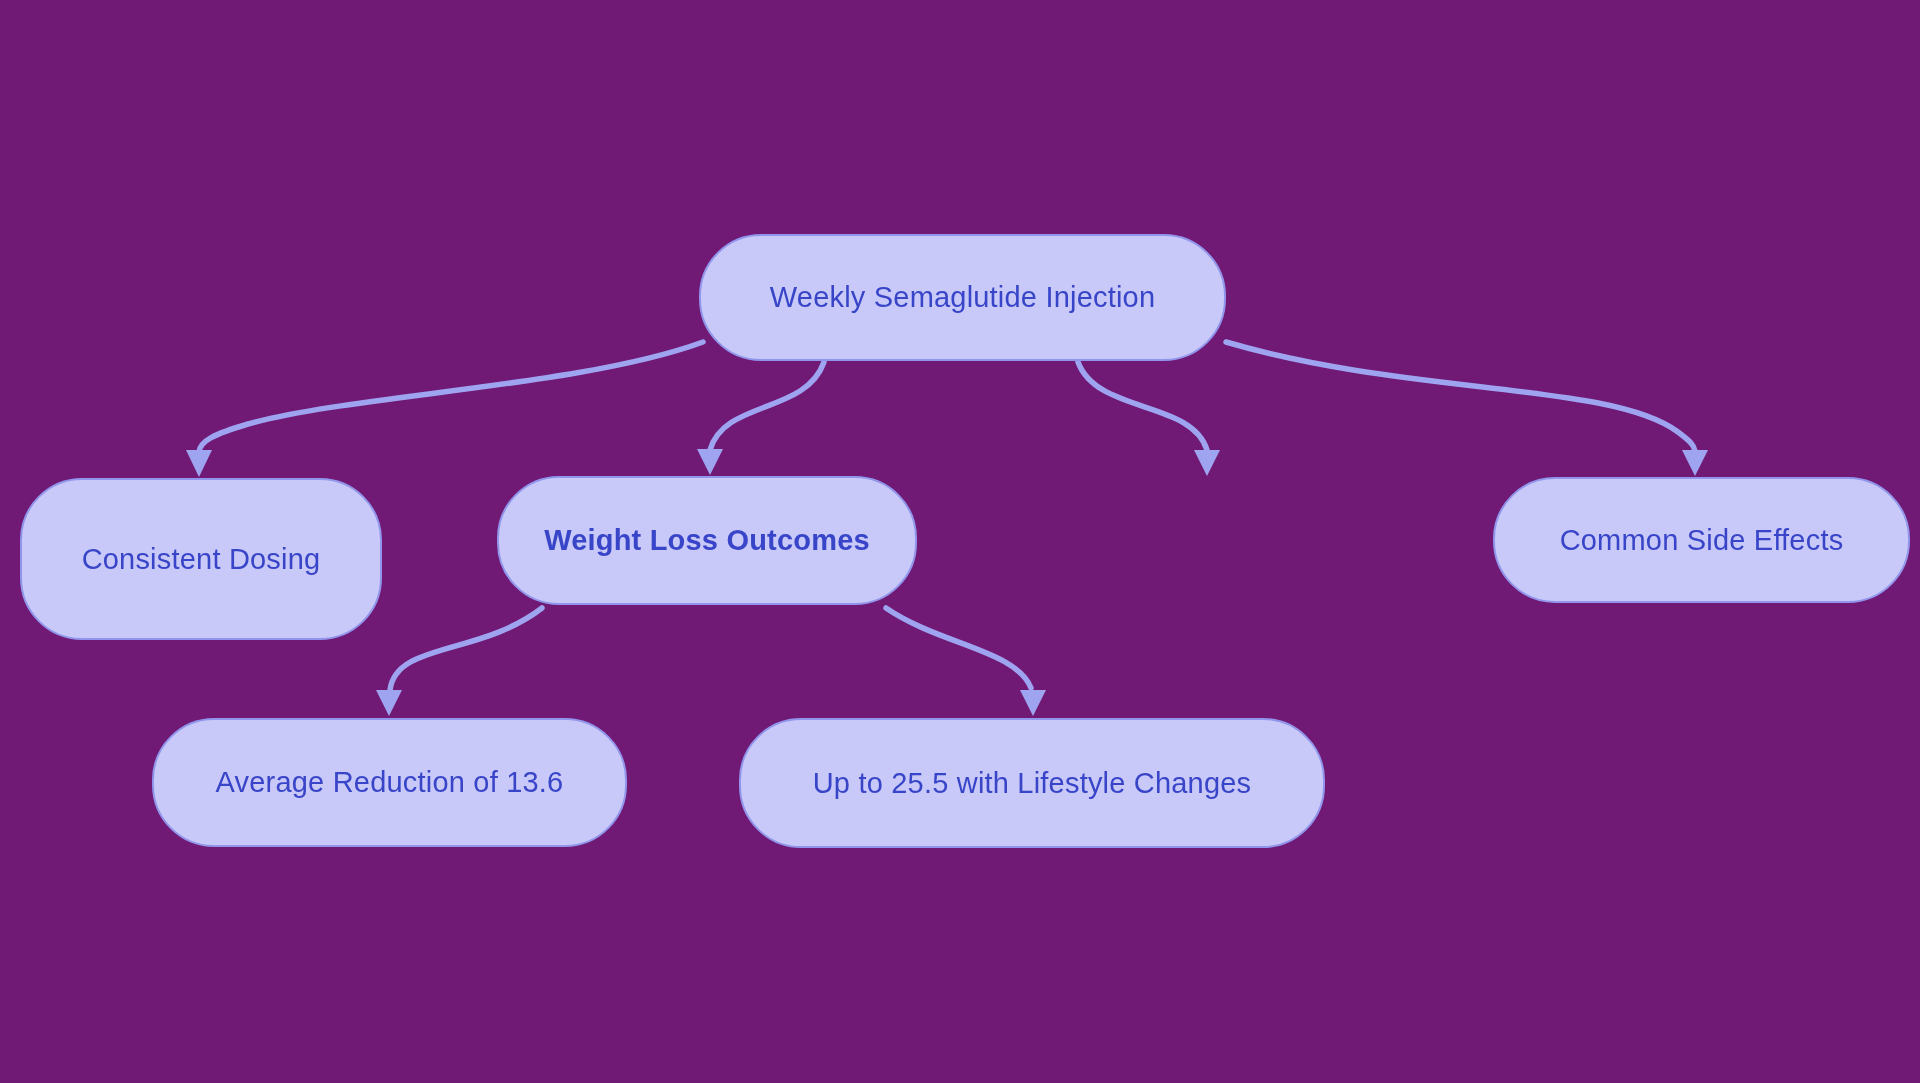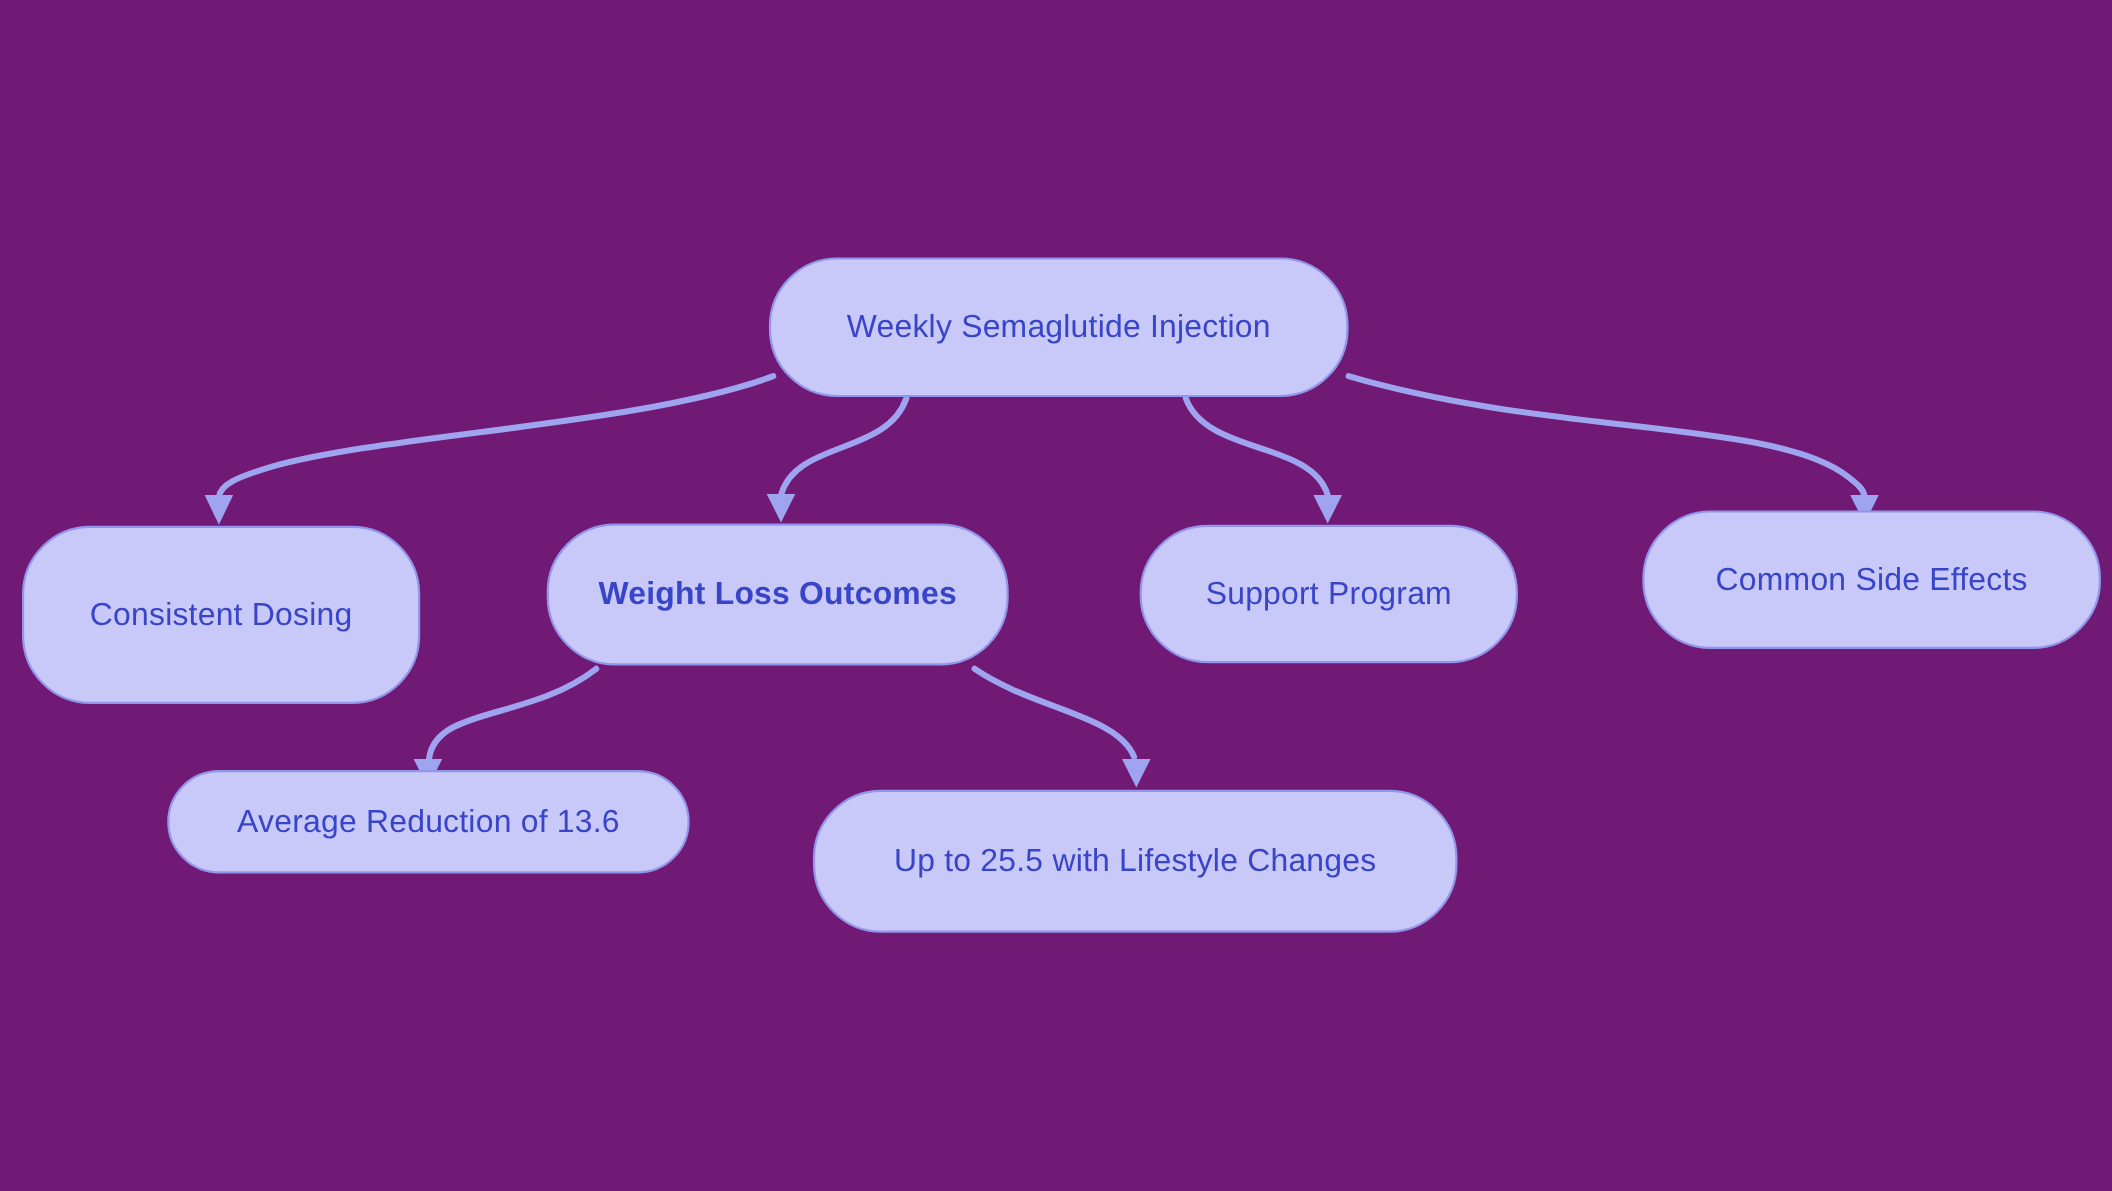--- a/index.html
+++ b/index.html
@@ -49,22 +49,22 @@
     cursor: default;
   }
   .node .label {
     padding: 0 20px;
     white-space: nowrap;
   }
   .node-root       { left:  699px; top: 234px; width: 527px; height: 127px; }
   .node-consistent { left:   20px; top: 478px; width: 362px; height: 162px; }
   .node-weight     { left:  497px; top: 476px; width: 420px; height: 129px; font-weight: bold; }
   .node-support    { left: 1036px; top: 477px; width: 344px; height: 126px; }
-  .node-common     { left: 1493px; top: 464px; width: 417px; height: 126px; }
-  .node-avg        { left:  152px; top: 700px; width: 475px; height: 94px; }
+  .node-common     { left: 1493px; top: 477px; width: 417px; height: 126px; }
+  .node-avg        { left:  152px; top: 718px; width: 475px; height: 129px; }
   .node-upto       { left:  739px; top: 718px; width: 586px; height: 130px; }
 </style>
 </head>
 <body>
 
 <div class="canvas">
 
   <svg class="edges" viewBox="0 0 1920 1083" xmlns="http://www.w3.org/2000/svg">
 
     <path class="edge-path" d="M 703 342 C 580 387, 356 394, 248 424 C 214 434, 200 441, 199 452"></path>
@@ -91,23 +91,20 @@
   </div>
 
   <div class="node node-consistent">
     <span class="label">Consistent Dosing</span>
   </div>
 
   <div class="node node-weight">
     <span class="label">Weight Loss Outcomes</span>
   </div>
 
-  <div class="node node-support">
-    <span class="label">Support Program</span>
-  </div>
 
   <div class="node node-common">
     <span class="label">Common Side Effects</span>
   </div>
 
   <div class="node node-avg">
     <span class="label">Average Reduction of 13.6</span>
   </div>
 
   <div class="node node-upto">

